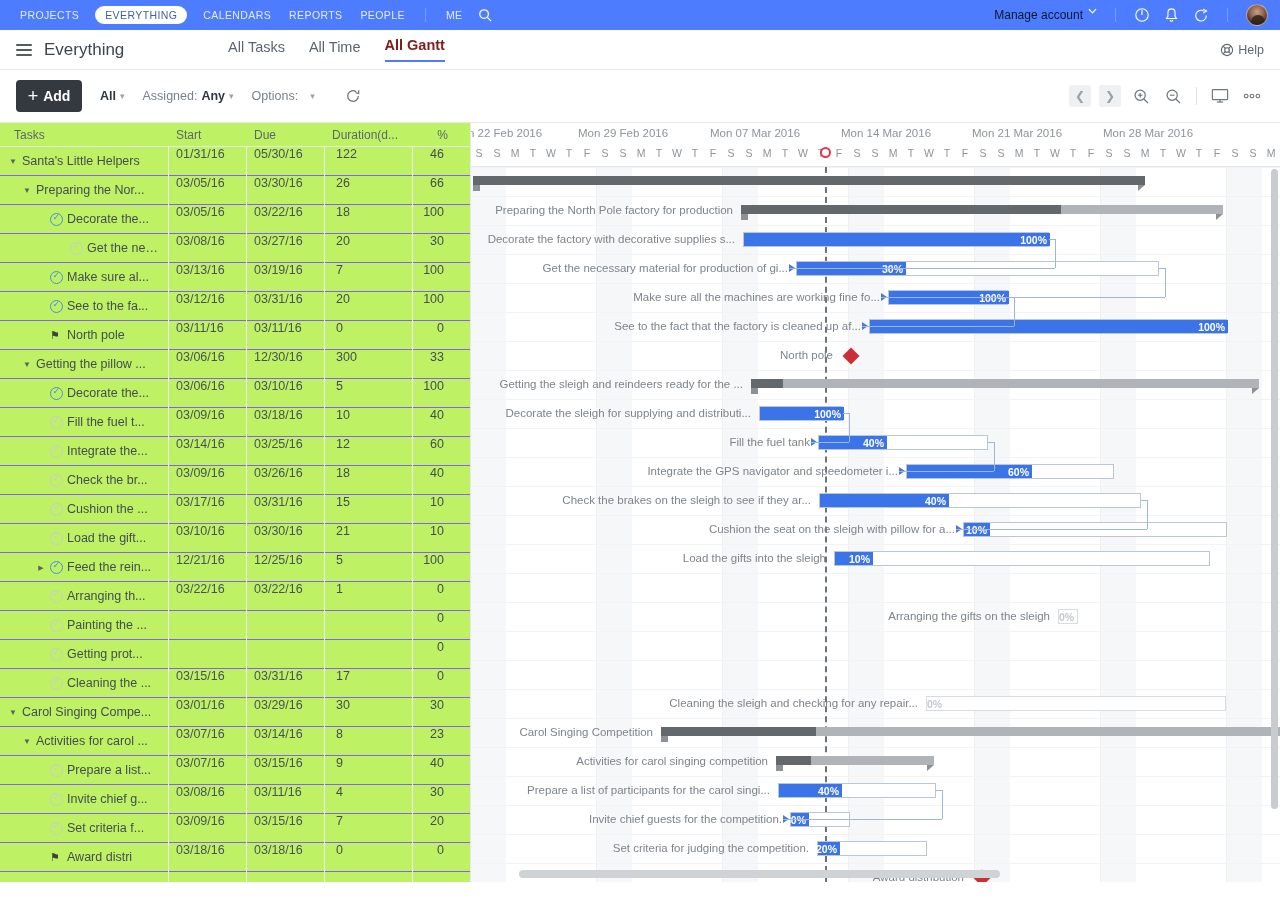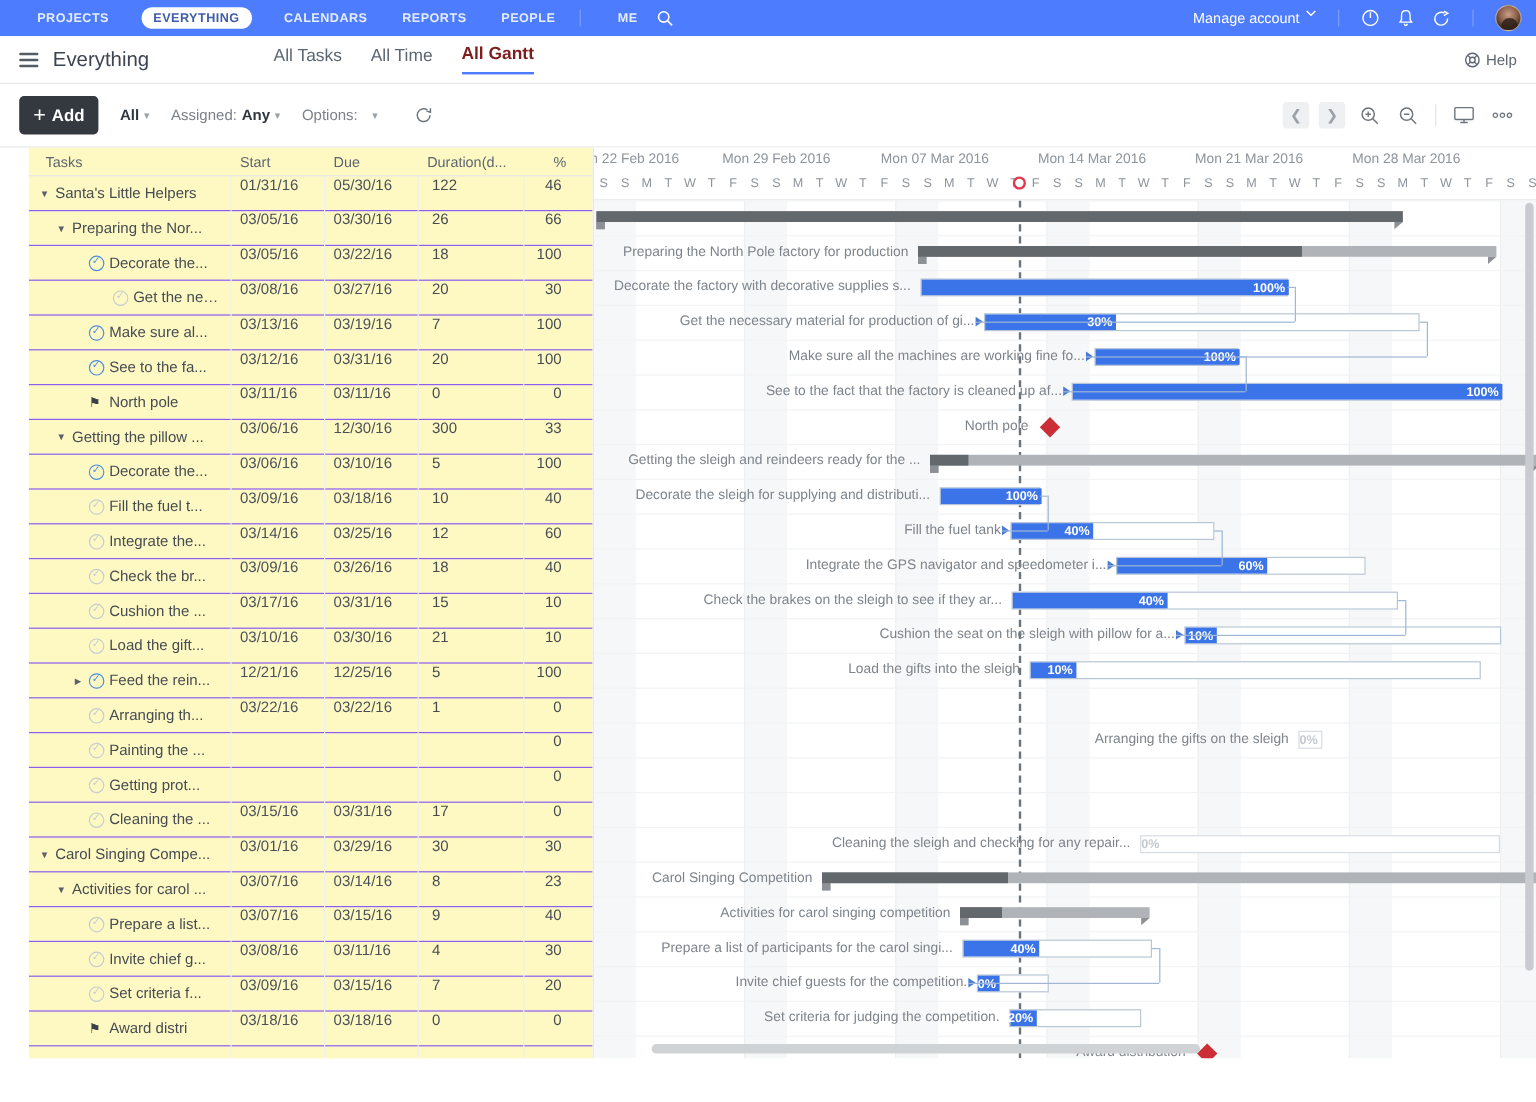--- a/index.html
+++ b/index.html
@@ -9,30 +9,30 @@
     font-size:13px; color:#41474d; background:#fff;
   }
 
   
   .topnav{
     height:30px; background:#4d7cfe; display:flex; align-items:center;
     padding:0 12px 0 18px; color:#fff; position:relative;
   }
   .nav-items{ display:flex; align-items:center; gap:14px; }
   .nav-item{
-    font-size:10.5px; font-weight:bold; letter-spacing:.4px;
-    color:#e4ecff; cursor:pointer; padding:2px 2px;margin-left:11px;
+    font-size:10.5px; font-weight:normal; letter-spacing:.4px;
+    color:#e4ecff; cursor:pointer; padding:2px 2px;
   }
   .nav-item.active{
     background:#fff; color:#3e5ea8; border-radius:10px; padding:3px 10px;
   }
   .nav-sep{ width:1px; height:14px; background:#7c9dfb; margin:0 4px; }
   .nav-icon{ display:inline-flex; align-items:center; cursor:pointer; }
   .nav-right{ margin-left:auto; display:flex; align-items:center; gap:14px; }
-  .manage{ font-size:12px; color:#ffffff; display:flex; align-items:flex-start; gap:5px; cursor:pointer;}
+  .manage{ font-size:12px; color:#0f172a; display:flex; align-items:flex-start; gap:5px; cursor:pointer;}
   .avatar{
     width:22px;height:22px;border-radius:50%;
     background:radial-gradient(circle at 50% 35%, #c9a08a 0%, #8b5e4a 45%, #3a2a23 75%);
     border:1px solid rgba(255,255,255,.5); overflow:hidden; position:relative; cursor:pointer;
   }
   .avatar:after{
     content:""; position:absolute; left:4px; top:10px; width:14px;height:14px;
     border-radius:50% 50% 40% 40%; background:#2e2119; opacity:.85;
   }
 
@@ -64,21 +64,21 @@
   .tb-right{ margin-left:auto; display:flex; align-items:center; gap:8px;}
   .pg-btn{ width:22px;height:22px; background:#eef0f2; color:#9aa1a8; border-radius:3px;
            display:flex;align-items:center;justify-content:center; font-size:12px; cursor:pointer;}
   .ic-btn{ width:24px;height:24px; display:flex;align-items:center;justify-content:center;cursor:pointer; color:#6d757d;}
   .v-sep{ width:1px;height:18px;background:#e1e4e7; margin:0 3px;}
 
   
   .main{ display:flex; height:760px; border-top:1px solid #e6e8ea; position:relative;}
 
   
-  .grid{ width:470px; flex:0 0 470px; background:#fef9c3; position:relative; overflow:hidden;margin-left:24px;}
+  .grid{ width:470px; flex:0 0 470px; background:#bef264; position:relative; overflow:hidden;}
   .grid-head{ height:24px; display:flex; align-items:center; border-bottom:1px solid #e6e8ea;
               font-size:12px; color:#5d666f;}
   .gh{ padding:0 6px; }
   .c-task{ width:170px; padding-left:14px;}
   .c-start{ width:78px;}
   .c-due{ width:78px;}
   .c-dur{ width:88px;}
   .c-pct{ width:40px; text-align:right;}
   .row{
     height:29px; display:flex; border-bottom:1px solid #8b5cf6;

